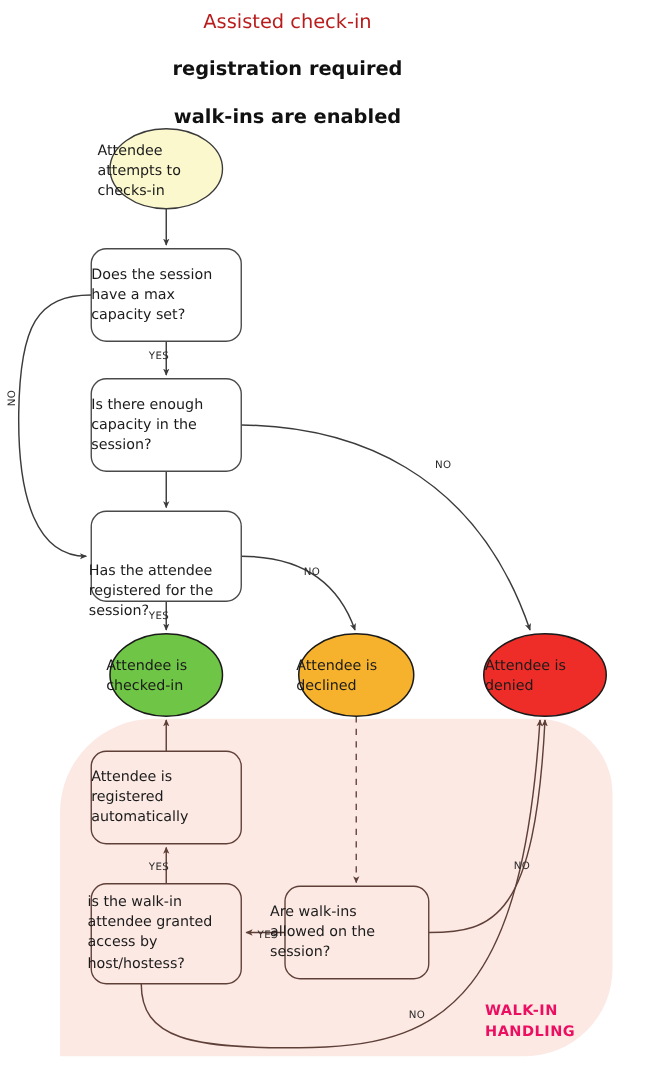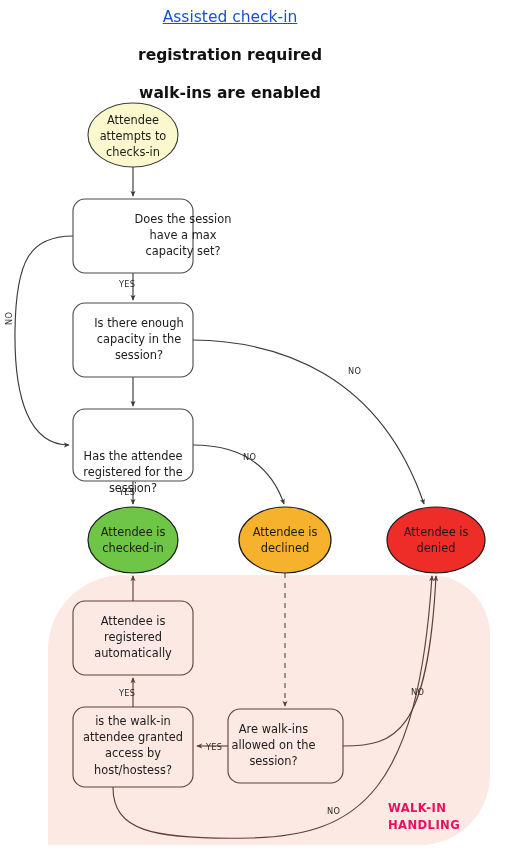--- a/index.html
+++ b/index.html
@@ -33,35 +33,34 @@
     position: absolute;
     left: 0;
     top: 6px;
     width: 460px;
     text-align: center;
     line-height: 1.42;
   }
   .title-line1 {
     font-size: 15.5px;
     font-weight: 400;
-    color: #1d4ed8;
+    color: #b91c1c;
     display: block;
-    text-decoration: underline;
   }
   .title-line2, .title-line3 {
     font-size: 15.5px;
     font-weight: 700;
     color: #111111;
     display: block;
     margin-top: 16px;
   }
   
   .node-label {
     position: absolute;
-    text-align: center;
+    text-align: left;
     font-size: 11.4px;
     line-height: 1.42;
     color: #1b1b1b;
     pointer-events: none;
     white-space: pre-line;
   }
   .edge-label {
     position: absolute;
     font-size: 8.2px;
     letter-spacing: 0.3px;
@@ -153,21 +152,21 @@
   <div class="title-block">
     <span class="title-line1">Assisted check-in</span>
     <span class="title-line2">registration required</span>
     <span class="title-line3">walk-ins are enabled</span>
   </div>
 
   <div class="node-label" style="left:78px; top:112px; width:110px;">Attendee
 attempts to
 checks-in</div>
 
-  <div class="node-label" style="left:73px; top:211px; width:140px;padding-left:40px;">Does the session
+  <div class="node-label" style="left:73px; top:211px; width:140px;">Does the session
 have a max
 capacity set?</div>
 
   <div class="node-label" style="left:73px; top:315px; width:132px;">Is there enough
 capacity in the
 session?</div>
 
   <div class="node-label" style="left:71px; top:420px; width:124px;margin-top:28px;">Has the attendee
 registered for the
 session?</div>

